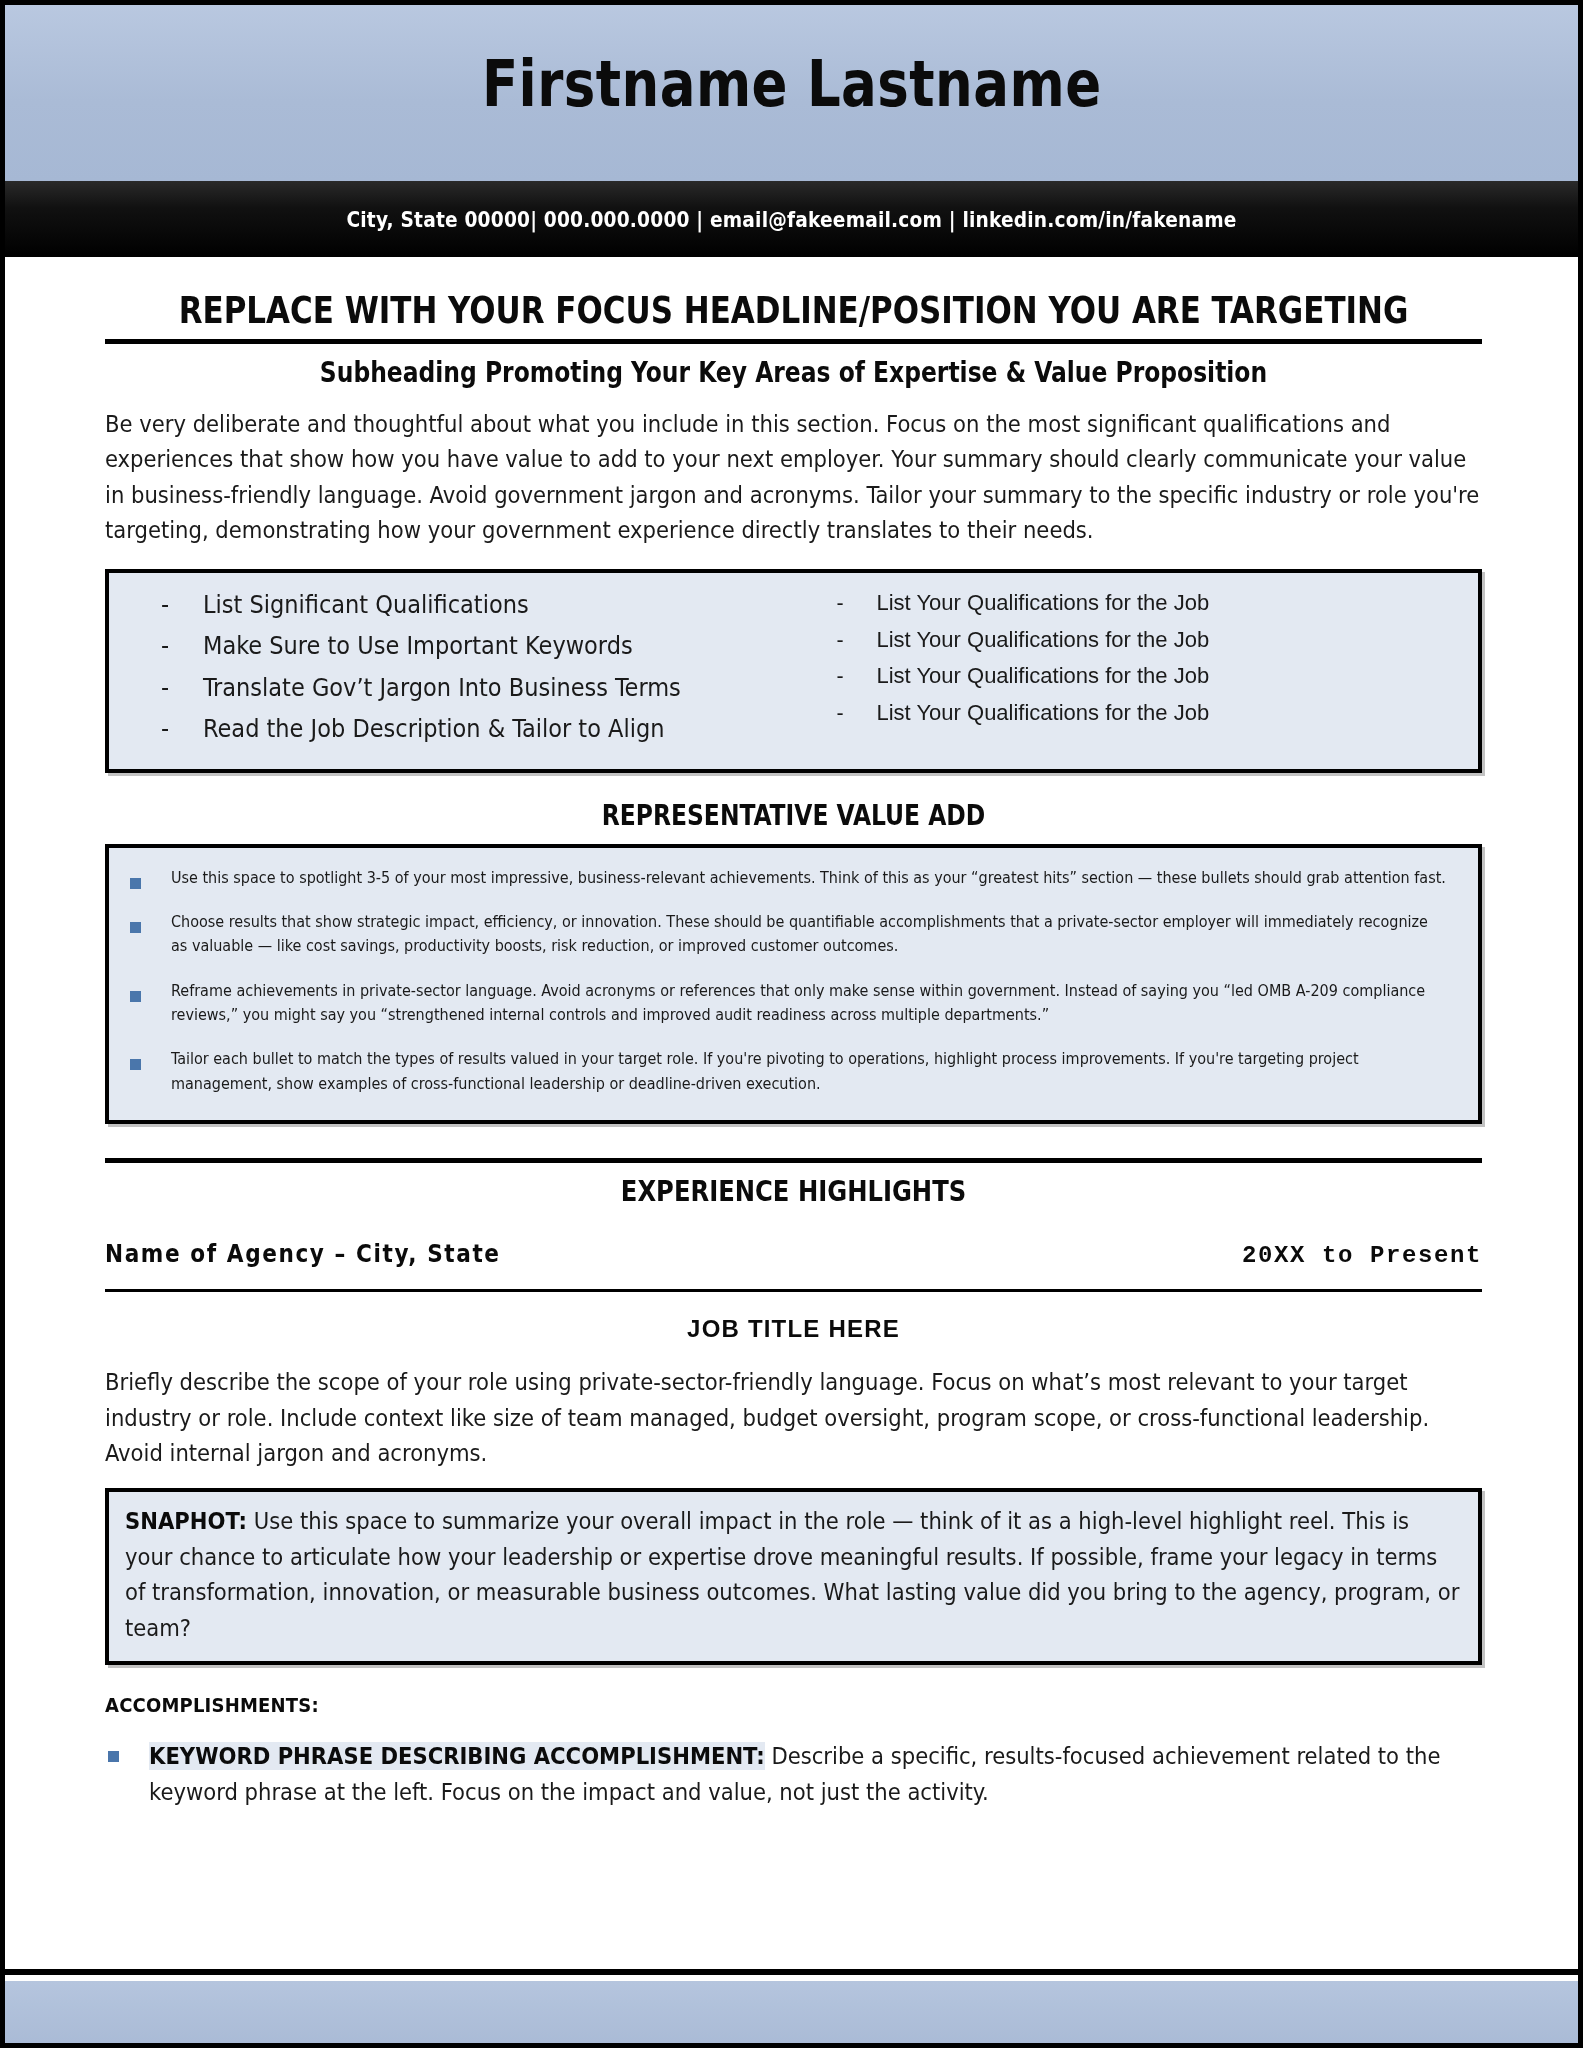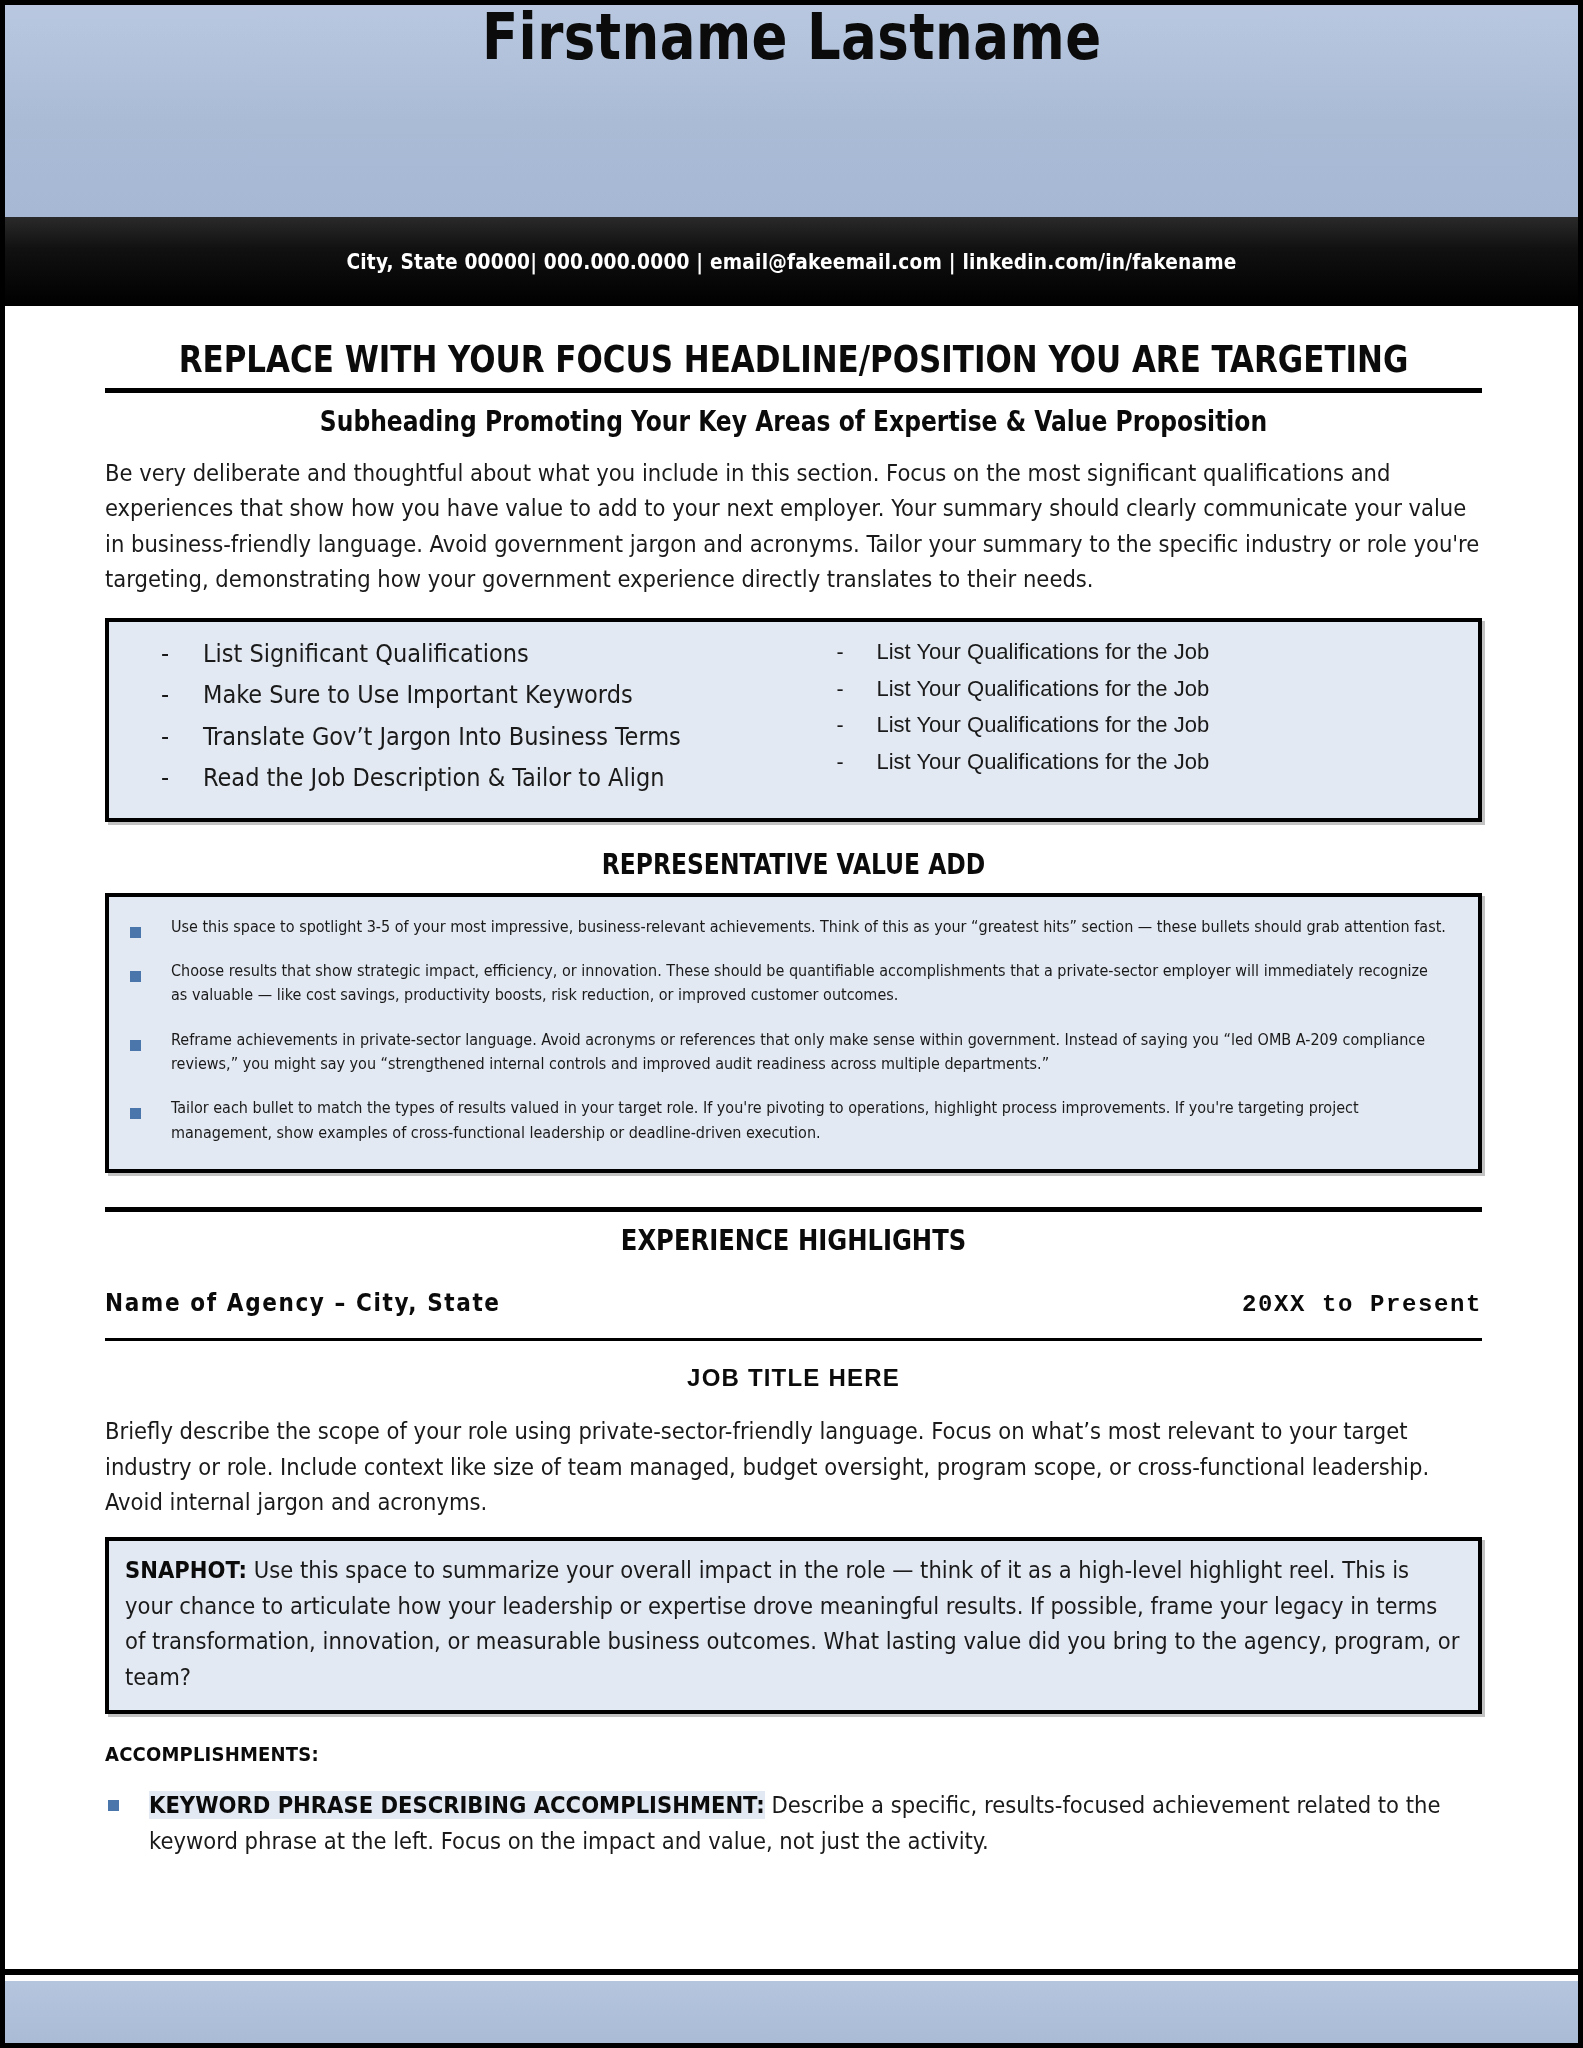--- a/index.html
+++ b/index.html
@@ -20,42 +20,42 @@
     background: #ffffff;
     border-left: 5px solid #000000;
     border-right: 5px solid #000000;
     border-top: 5px solid #000000;
     border-bottom: 5px solid #000000;
     overflow: hidden;
   }
 
   
   .header-band {
-    height: 212px;
+    height: 176px;
     background: linear-gradient(to bottom, #b9c8e0 0%, #aabbd6 55%, #a6b8d4 100%);
     display: flex;
-    align-items: flex-start;
+    align-items: center;
     justify-content: center;
     padding-bottom: 18px;
     box-sizing: border-box;
   }
   .name-title {
     font-family: "DejaVu Sans Condensed", "Liberation Sans Narrow", "Liberation Sans", sans-serif;
     font-stretch: condensed;
     font-weight: bold;
     font-size: 64px;
     letter-spacing: 0.5px;
     color: #0b0b0b;
     line-height: 1.0;
     transform: scaleX(0.92);
     transform-origin: center bottom;
   }
 
   .contact-band {
-    height: 89px;
+    height: 76px;
     background: linear-gradient(to bottom, #2a2a2a 0%, #111111 35%, #000000 100%);
     display: flex;
     align-items: center;
     justify-content: center;
     box-sizing: border-box;
   }
   .contact-text {
     font-family: "DejaVu Sans Condensed", "Liberation Sans Narrow", "Liberation Sans", sans-serif;
     font-stretch: condensed;
     font-weight: bold;

